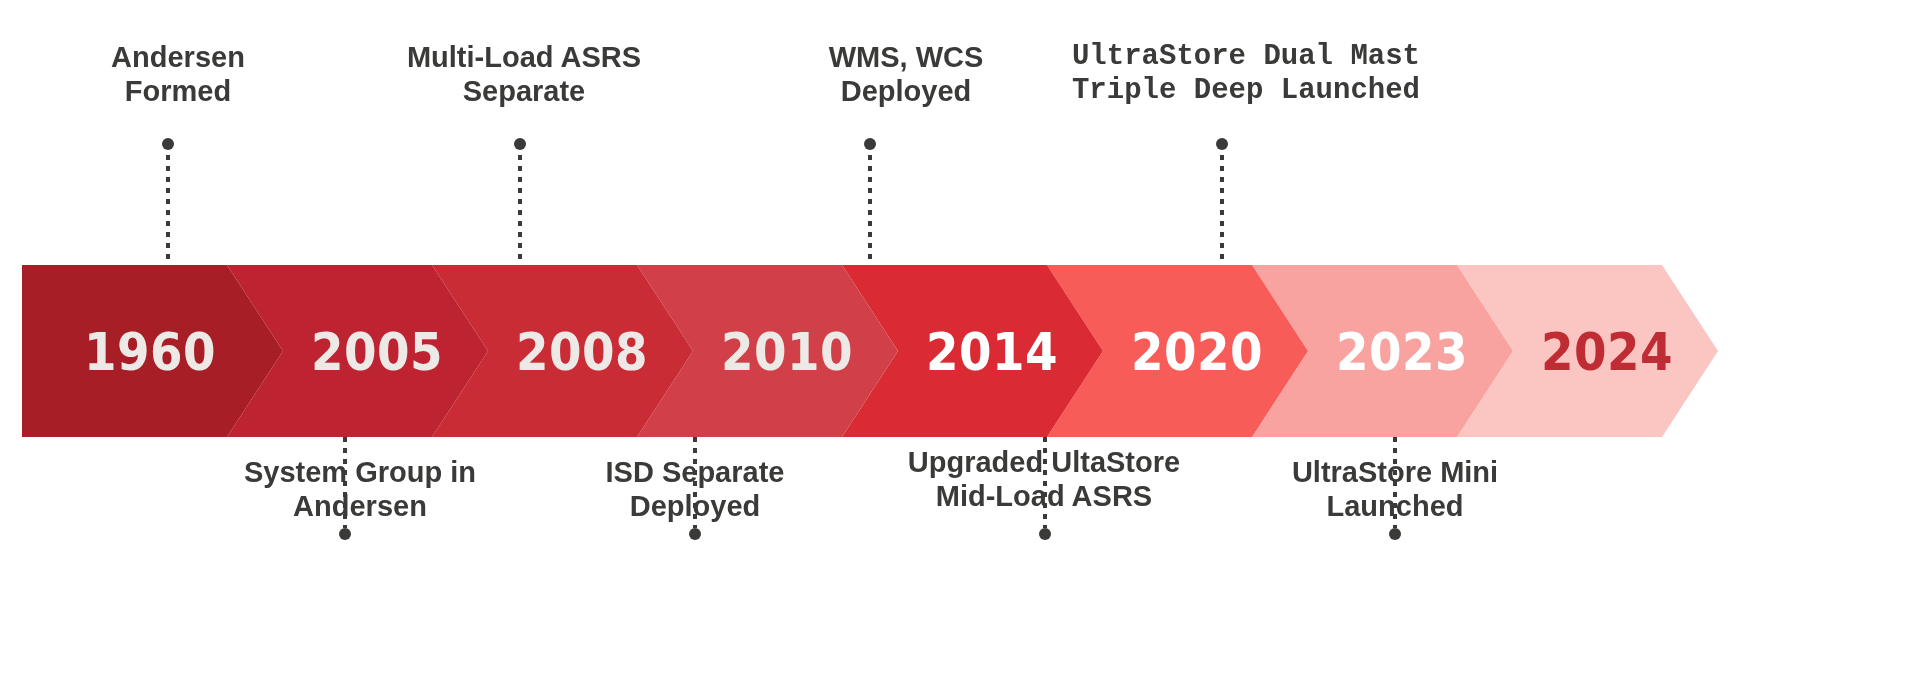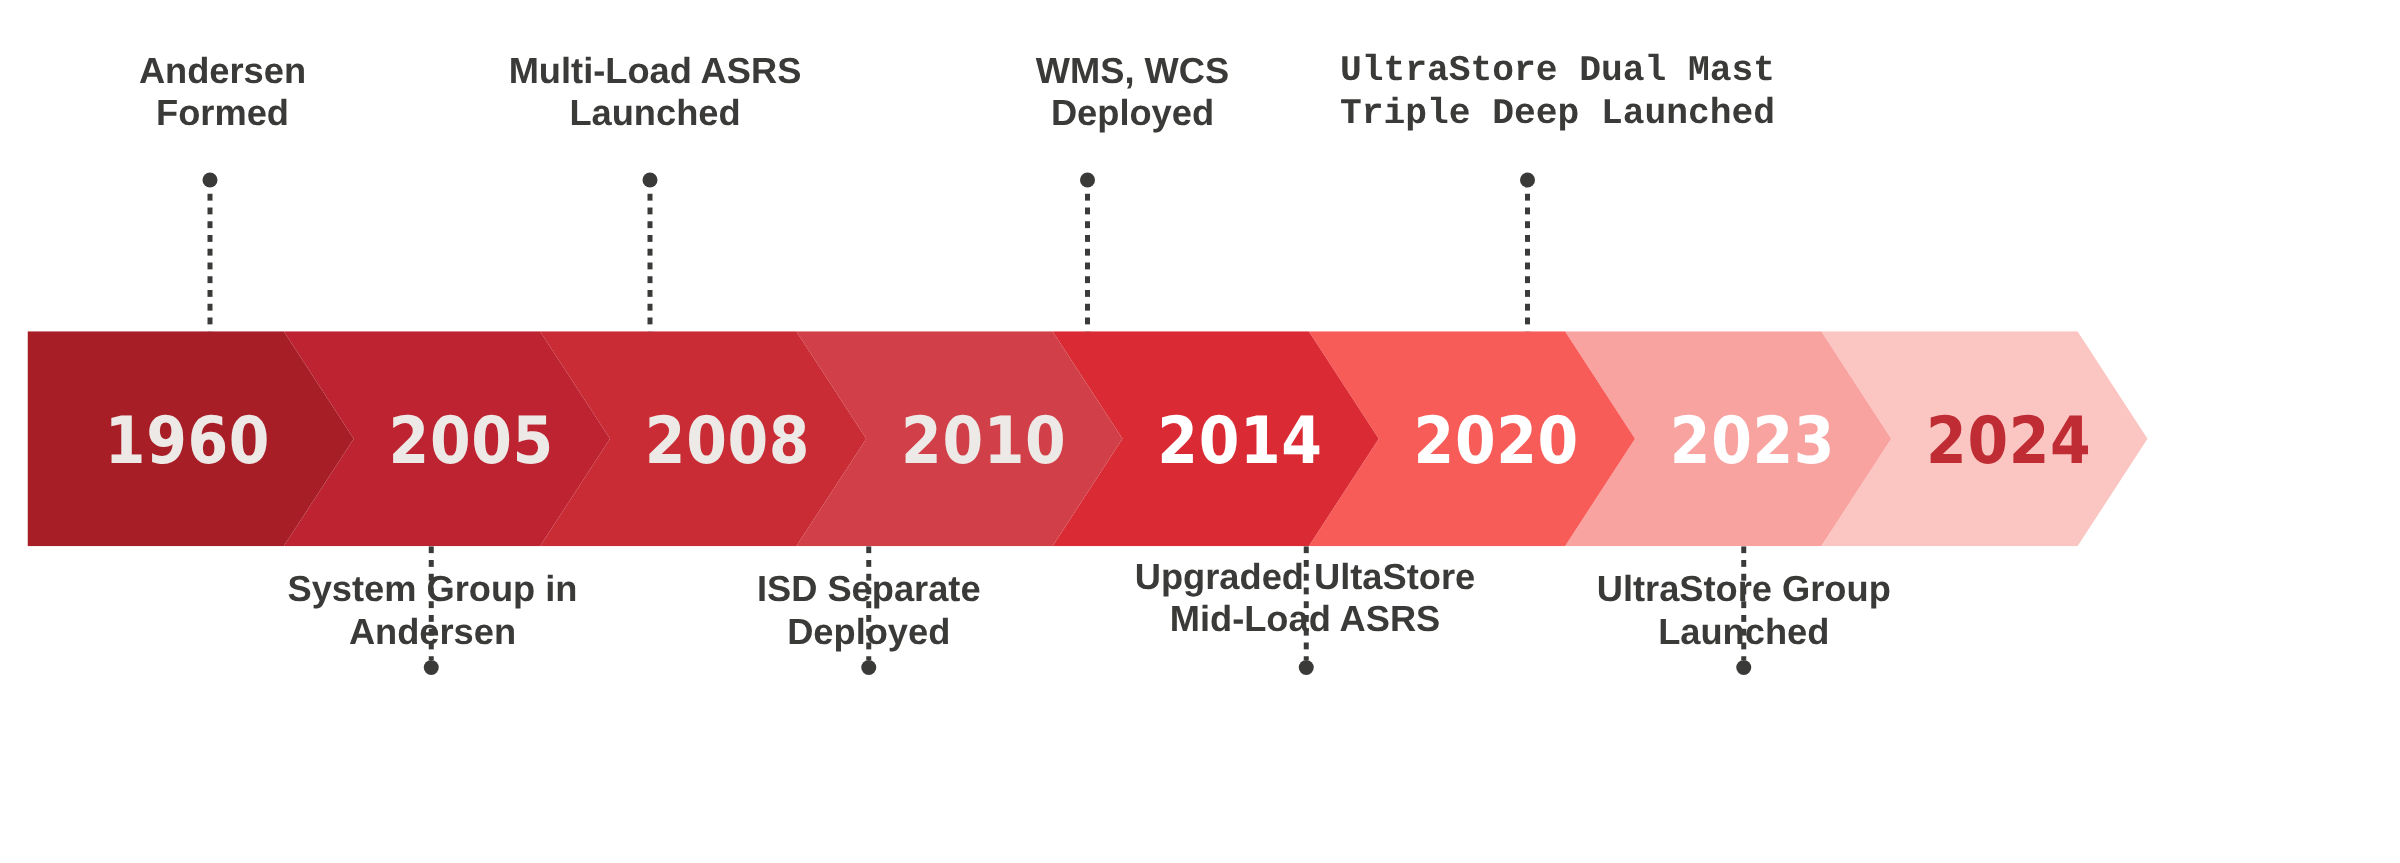--- a/index.html
+++ b/index.html
@@ -111,28 +111,28 @@
       <div class="connector" style="left: 166px; top: 138px; height: 127px;">
         <div class="conn-line" style="top: 6px; height: 121px;"></div>
         <div class="conn-dot" style="top: 0px;"></div>
       </div>
       <div class="label top" style="left: -42px; top: 40px;">Andersen
 Formed</div>
       <div class="connector" style="left: 343px; top: 437px; height: 100px;">
         <div class="conn-line" style="top: 0px; height: 91px;"></div>
         <div class="conn-dot" style="top: 91px;"></div>
       </div>
-      <div class="label bottom" style="left: 126px; top: 455px;">System Group in
+      <div class="label bottom" style="left: 140px; top: 455px;">System Group in
 Andersen</div>
       <div class="connector" style="left: 518px; top: 138px; height: 127px;">
         <div class="conn-line" style="top: 6px; height: 121px;"></div>
         <div class="conn-dot" style="top: 0px;"></div>
       </div>
       <div class="label top" style="left: 304px; top: 40px;">Multi-Load ASRS
-Launched</div>
+Separate</div>
       <div class="connector" style="left: 693px; top: 437px; height: 100px;">
         <div class="conn-line" style="top: 0px; height: 91px;"></div>
         <div class="conn-dot" style="top: 91px;"></div>
       </div>
       <div class="label bottom" style="left: 475px; top: 455px;">ISD Separate
 Deployed</div>
       <div class="connector" style="left: 868px; top: 138px; height: 127px;">
         <div class="conn-line" style="top: 6px; height: 121px;"></div>
         <div class="conn-dot" style="top: 0px;"></div>
       </div>
@@ -147,17 +147,17 @@
       <div class="connector" style="left: 1220px; top: 138px; height: 127px;">
         <div class="conn-line" style="top: 6px; height: 121px;"></div>
         <div class="conn-dot" style="top: 0px;"></div>
       </div>
       <div class="label top" style="left: 1026px; top: 40px; font-family: Liberation Mono, monospace;">UltraStore Dual Mast
 Triple Deep Launched</div>
       <div class="connector" style="left: 1393px; top: 437px; height: 100px;">
         <div class="conn-line" style="top: 0px; height: 91px;"></div>
         <div class="conn-dot" style="top: 91px;"></div>
       </div>
-      <div class="label bottom" style="left: 1175px; top: 455px;">UltraStore Group
+      <div class="label bottom" style="left: 1175px; top: 455px;">UltraStore Mini
 Launched</div>
     </div>
 
 </div>
 
 </body></html>

